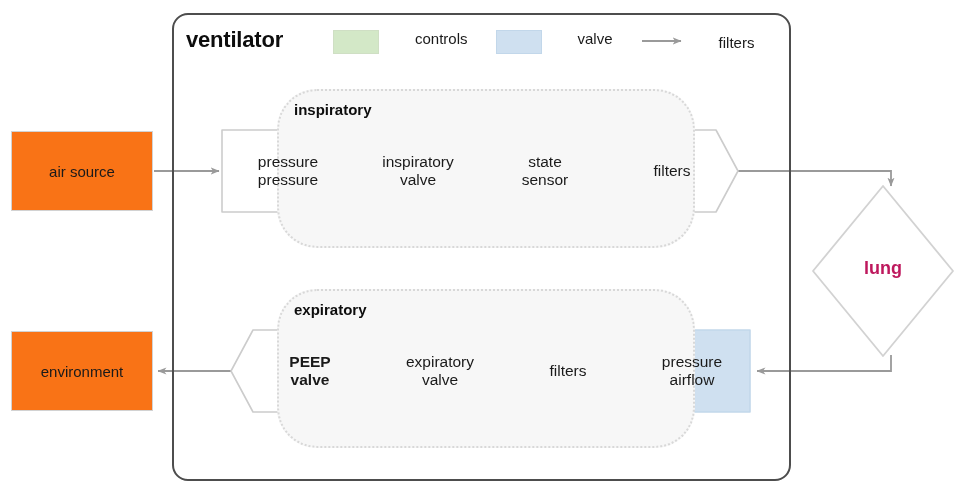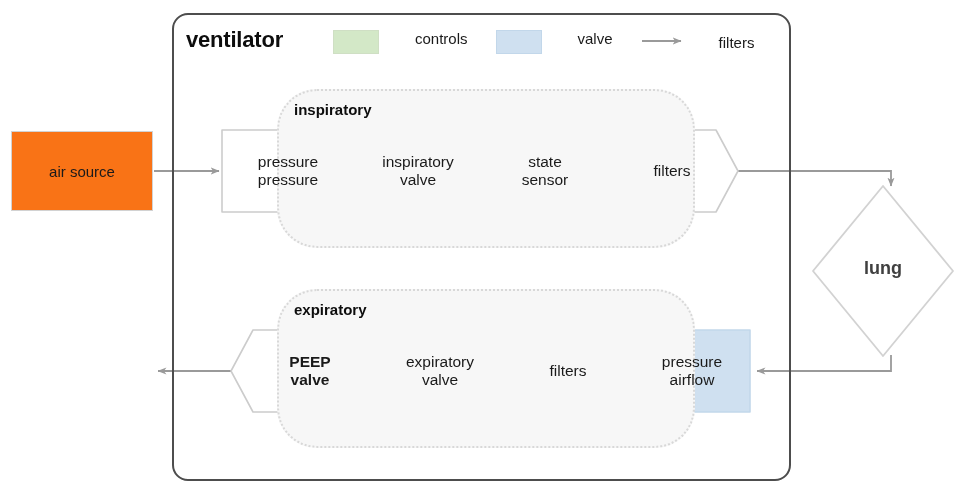--- a/index.html
+++ b/index.html
@@ -37,21 +37,21 @@
   .group-label{position:absolute;font-size:15px;font-weight:bold;color:#0d0d0d;}
   #inspiratory-label{left:294px;top:101px;}
   #expiratory-label{left:294px;top:301px;}
 
   
   .chev-label{position:absolute;font-size:15.5px;color:#1a1a1a;text-align:center;
       display:flex;align-items:center;justify-content:center;flex-direction:column;}
 
   
   #lung-label{position:absolute;left:843px;top:258px;width:80px;text-align:center;
-      font-size:18px;font-weight:bold;color:#404040;}
+      font-size:18px;font-weight:bold;color:#be185d;}
 </style>
 </head>
 <body>
 
 <div id="stage">
 
   <svg class="layer" viewBox="0 0 976 493">
     <defs>
       <marker id="arrowhead" markerWidth="9" markerHeight="8" refX="8.5" refY="4" orient="auto" markerUnits="userSpaceOnUse">
         <path d="M0,0.4 L9,4 L0,7.6 L2.6,4 Z" fill="#9a9a9a"></path>
@@ -108,20 +108,23 @@
           <line x1="1" y1="7" x2="40" y2="7" stroke="#9a9a9a" stroke-width="1.8" marker-end="url(#arrowhead2)"></line>
         </svg>
       </span>
       <span class="legend-label">filters</span>
     </div>
   </div>
 
   <div class="plainbox" id="air-source-box">
     <span>air source</span>
   </div>
+  <div class="plainbox" id="environment-box">
+    <span>environment</span>
+  </div>
   <div id="lung-label">lung</div>
 
   <div class="group-box" id="inspiratory-group"></div>
   <div class="group-label" id="inspiratory-label">inspiratory</div>
 
   <div class="group-box" id="expiratory-group"></div>
   <div class="group-label" id="expiratory-label">expiratory</div>
 
   <div class="chev-label" style="left:226px;top:131px;width:124px;height:80px;">
     <span class="nowrap">pressure</span>

